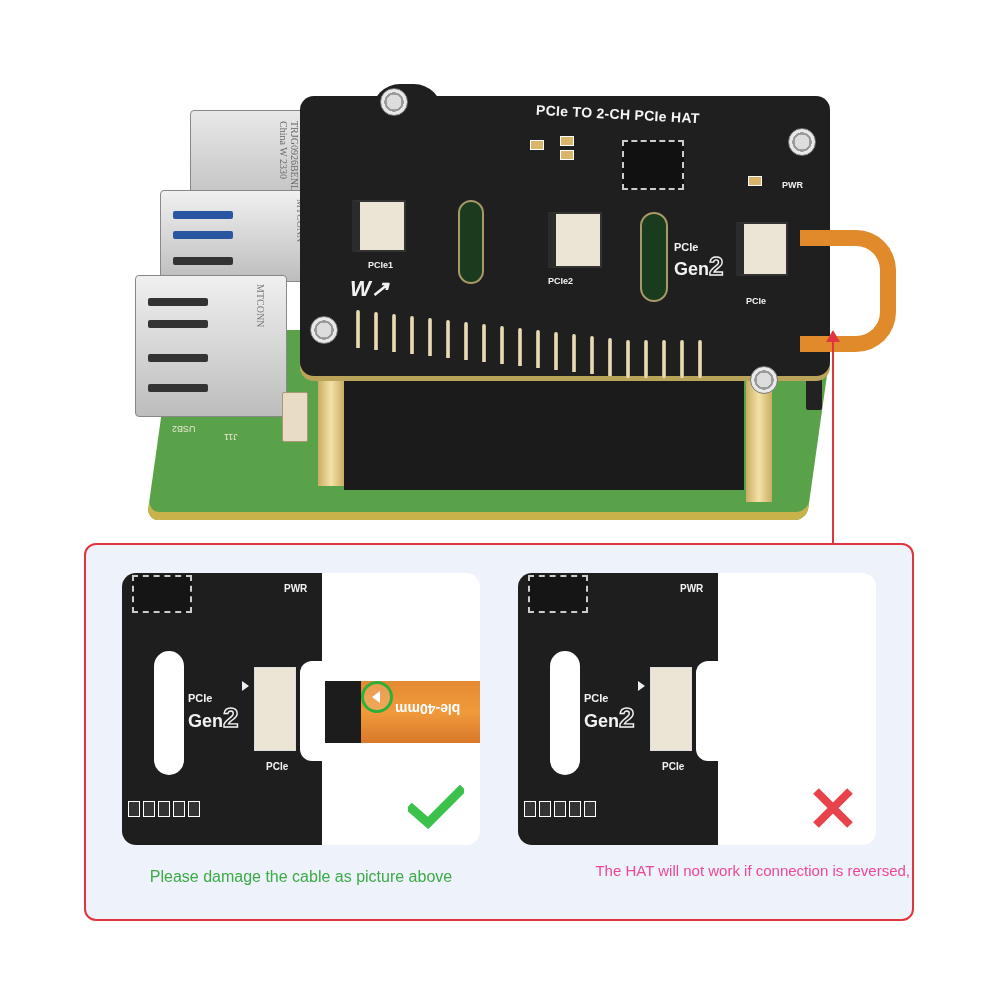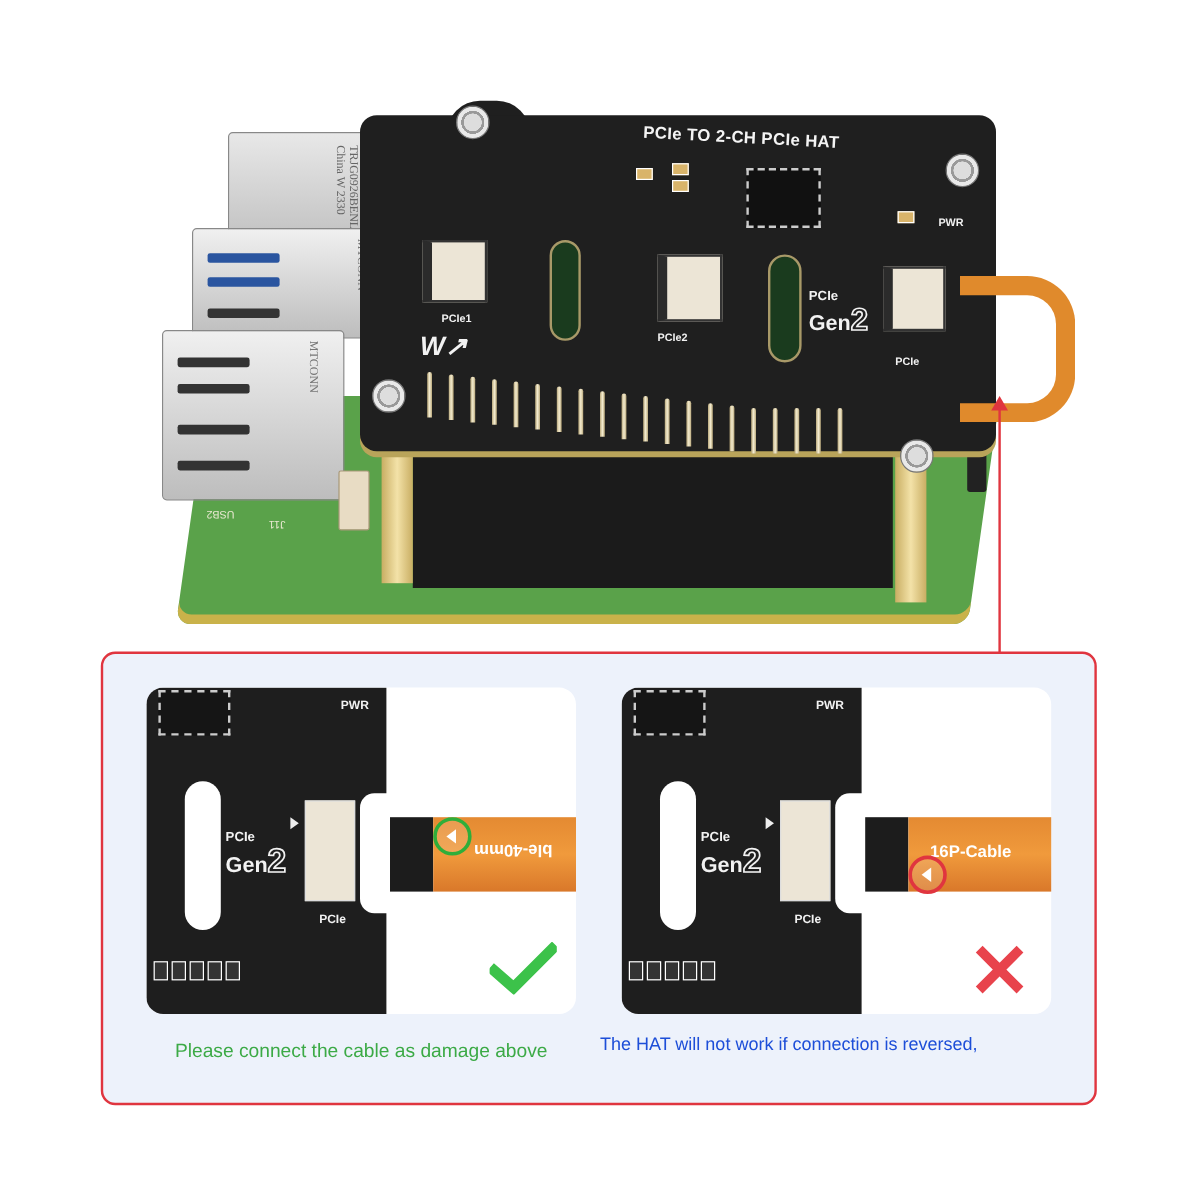--- a/index.html
+++ b/index.html
@@ -74,21 +74,21 @@
   .flex-left{top:108px;}
   .flex-left .tape-text{transform:rotate(180deg);left:70px;}
   .flex-right{top:108px;}
   .flex .ring{position:absolute;width:26px;height:26px;border-radius:50%;background:rgba(255,255,255,0.15);}
   .ring-ok{left:36px;top:0px;border:3px solid #2fae3a;}
   .ring-bad{left:36px;top:32px;border:3px solid #e0353f;}
   .ring .tri{position:absolute;left:8px;top:7px;width:0;height:0;border-top:6px solid transparent;border-bottom:6px solid transparent;border-right:8px solid #fff;}
   .check-icon{position:absolute;left:286px;top:212px;}
   .cross-icon{position:absolute;left:292px;top:212px;}
   .caption-ok{left:122px;top:868px;width:358px;text-align:center;color:#3caa46;font-size:16px;}
-  .caption-bad{left:500px;top:860px;width:410px;text-align:left;color:#1d4ed8;font-size:15px;line-height:22px;}
+  .caption-bad{left:500px;top:860px;width:410px;text-align:right;color:#ec4899;font-size:15px;line-height:22px;}
 </style>
 </head>
 <body>
 
 <div class="abs photo">
   <div class="abs rpi-board"></div>
 
   <div class="abs rj45">
     <span class="txt">Trxcom®
 TRJG0926BENL 4R
@@ -213,29 +213,21 @@
     <div class="pcb-oval"></div>
     <div class="pcb-gen">
       <span class="p">PCIe</span><span class="g">Gen</span><span class="n2">2</span>
     </div>
     <div class="pcb-fpc-arrow"></div>
     <div class="pcb-fpc"></div>
     <span class="pcb-fpc-label">PCIe</span>
     <div class="pcb-smd-row"><span></span><span></span><span></span><span></span><span></span></div>
     <div class="pcb-notch"></div>
   </div>
-  <div class="flex flex-right">
-    <div class="stiff"></div>
-    <div class="tape"></div>
-    <span class="tape-text">16P-Cable</span>
-    <div class="ring ring-bad">
-        <span class="tri"></span>
-      </div>
-  </div>
   <svg class="cross-icon" width="46" height="46" viewBox="0 0 46 46">
     <path d="M6 6 L40 40 M40 6 L6 40" fill="none" stroke="#e8434c" stroke-width="8"></path>
   </svg>
 </div>
 
-<div class="abs caption-ok">Please connect the cable as damage above</div>
+<div class="abs caption-ok">Please damage the cable as picture above</div>
 <div class="abs caption-bad">
   <div>The HAT will not work if connection is reversed,</div>
 </div>
 
 </body></html>

